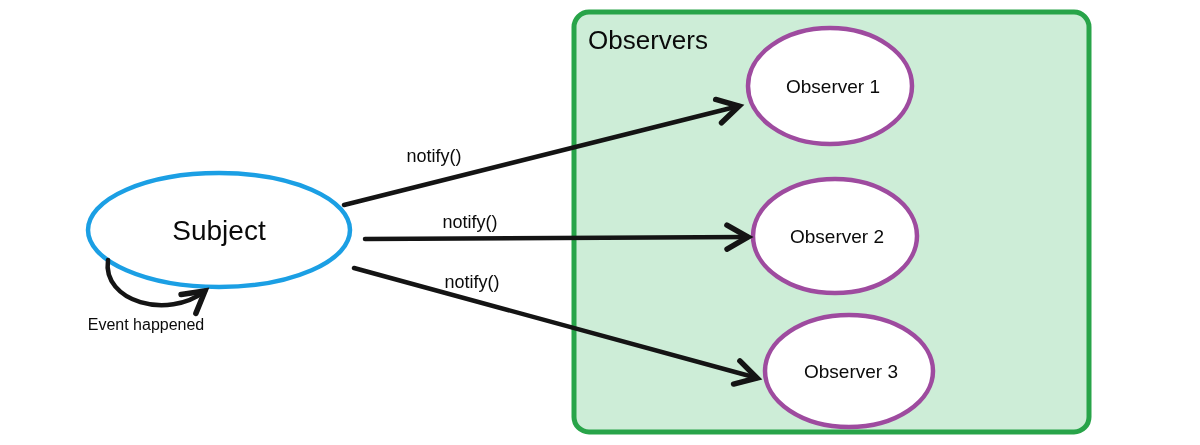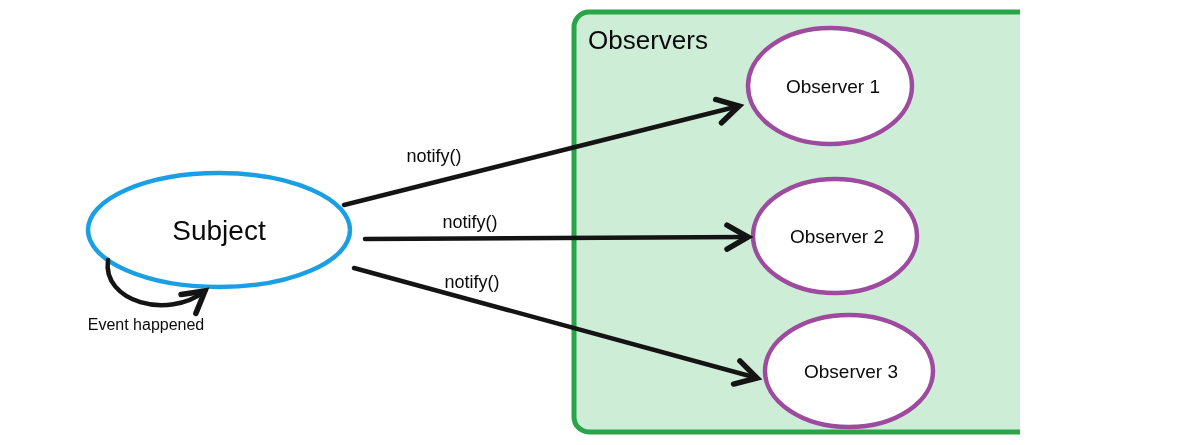--- a/index.html
+++ b/index.html
@@ -3,21 +3,21 @@
 <meta charset="utf-8">
 <style>
   html, body {
     margin: 0;
     padding: 0;
     background: #ffffff;
     font-family: "Liberation Sans", sans-serif;
   }
   .canvas {
     position: relative;
-    width: 1020px;
+    width: 1200px;
     height: 445px;
     background: #ffffff;
     overflow: hidden;
   }
   svg { display: block; }
   text {
     font-family: "Liberation Sans", sans-serif;
     fill: #0a0a0a;
   }
   .title-text   { font-size: 26px; }

